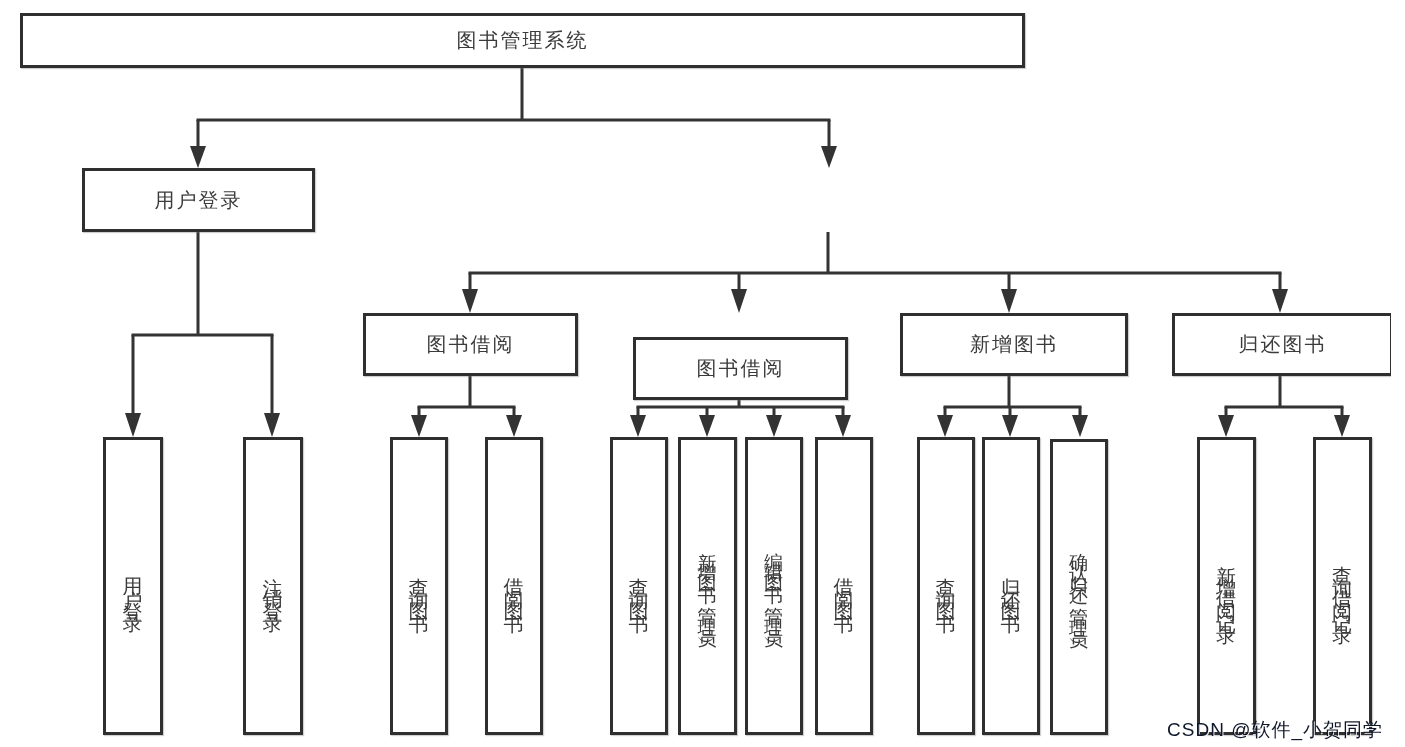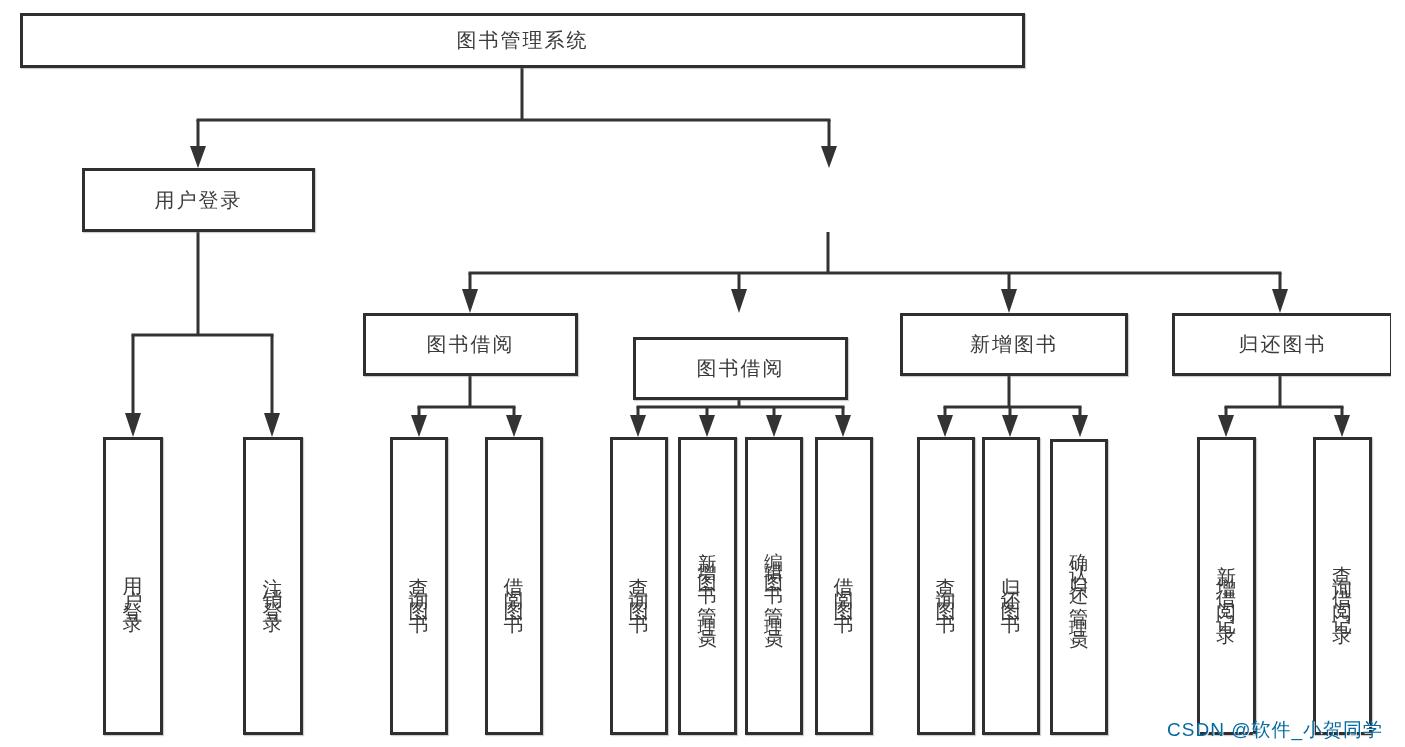--- a/index.html
+++ b/index.html
@@ -39,21 +39,21 @@
     color: #3b3b3b;
     letter-spacing: 12px;
     line-height: 1;
   }
   .v-label.long { letter-spacing: 11px; font-size: 19px; }
   #watermark {
     position: absolute;
     right: 8px;
     bottom: 4px;
     font-size: 19px;
-    color: #0369a1;
+    color: #0f172a;
     letter-spacing: 1px;
     text-shadow: 1px 1px 0 rgba(255,255,255,0.85);
     white-space: nowrap;
   }
 </style>
 </head>
 <body>
 
 <div id="canvas">
 

